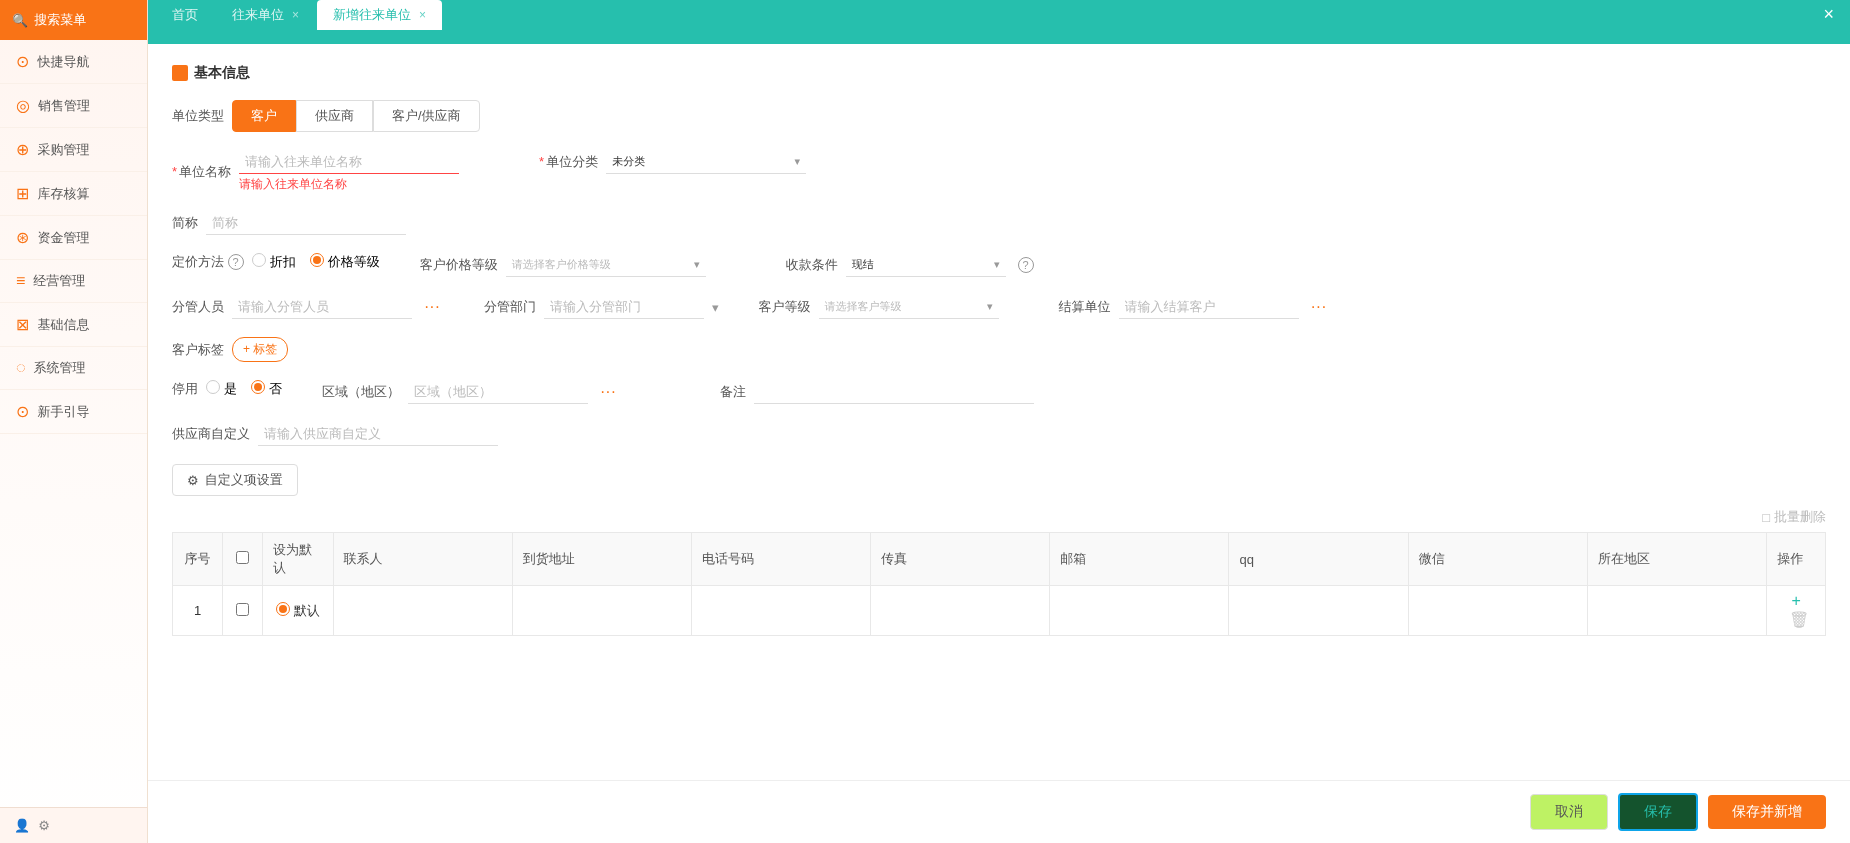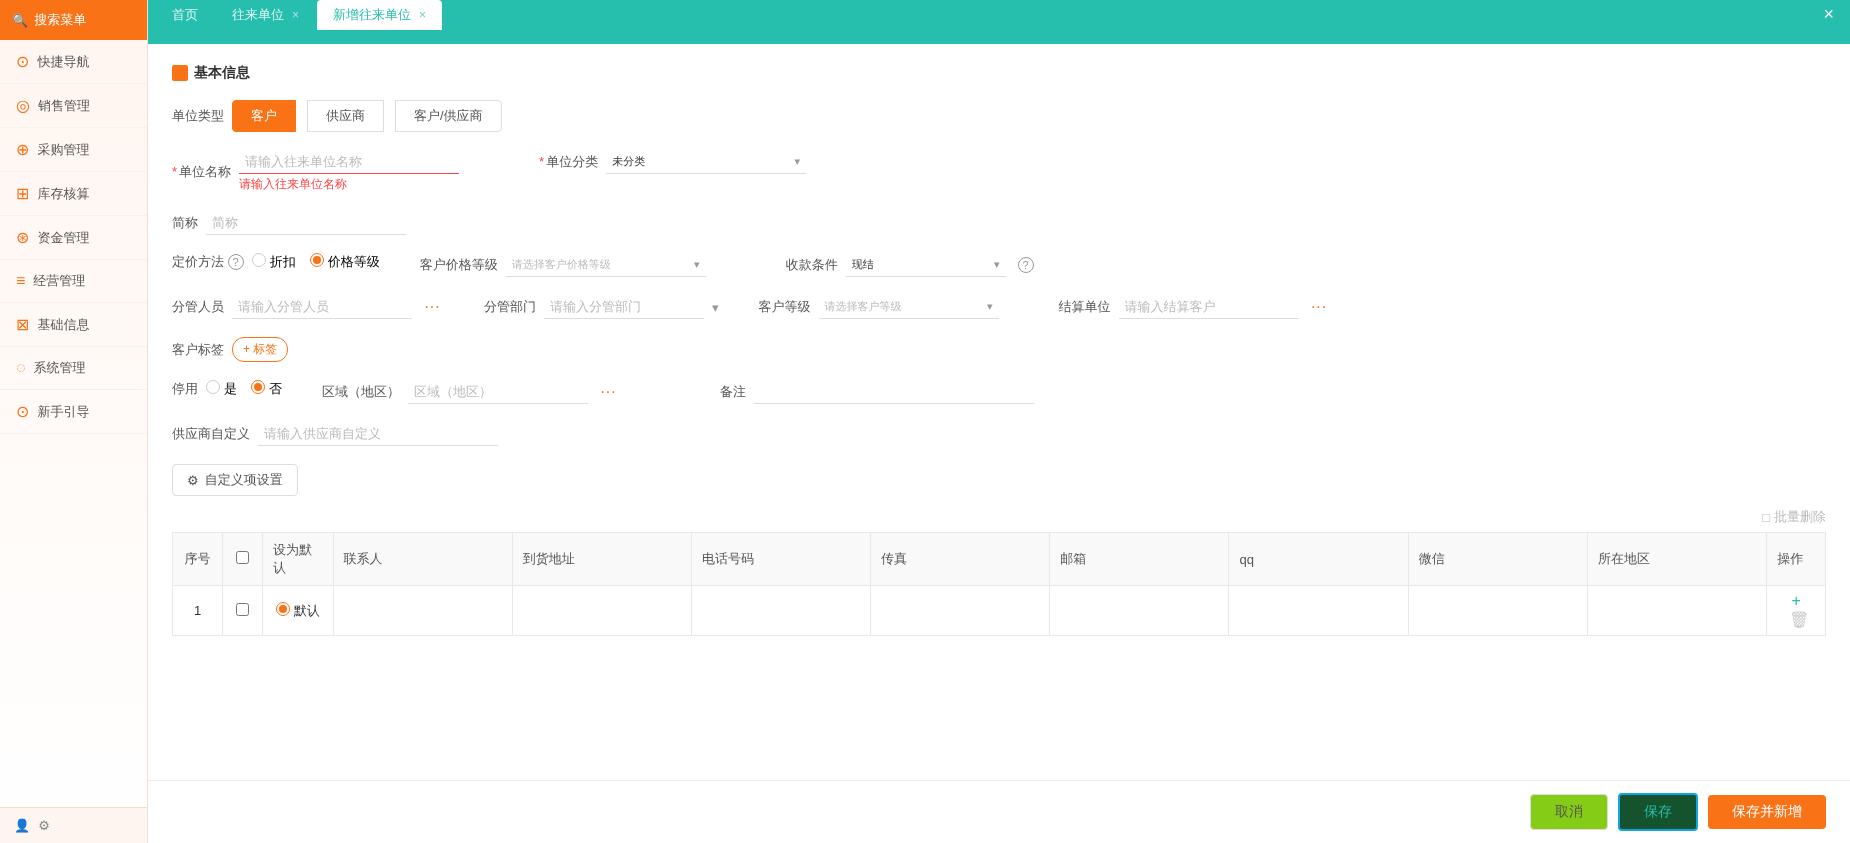--- a/index.html
+++ b/index.html
@@ -161,21 +161,21 @@
       font-size: 12px;
       margin-top: 2px;
     }
 
     .form-input-group {
       display: flex;
       flex-direction: column;
     }
 
     
-    .type-buttons { display: flex; gap: 11px; }
+    .type-buttons { display: flex; gap: 0; }
     .type-btn {
       padding: 6px 18px;
       border: 1px solid #ddd;
       background: white;
       cursor: pointer;
       font-size: 13px;
       color: #555;
     }
     .type-btn.active {
       background: #f97316;
@@ -283,21 +283,21 @@
       gap: 10px;
     }
     .btn {
       padding: 8px 24px;
       border-radius: 4px;
       font-size: 14px;
       cursor: pointer;
       border: none;
     }
     .btn-cancel {
-      background: #84cc16;
+      background: #bef264;
       border: 1px solid #ddd;
       color: #555;
     }
     .btn-save {
       background: #14532d;
       border: 2px solid #0ea5e9;
       color: #26bfad;
     }
     .btn-save-new {
       background: #f97316;

